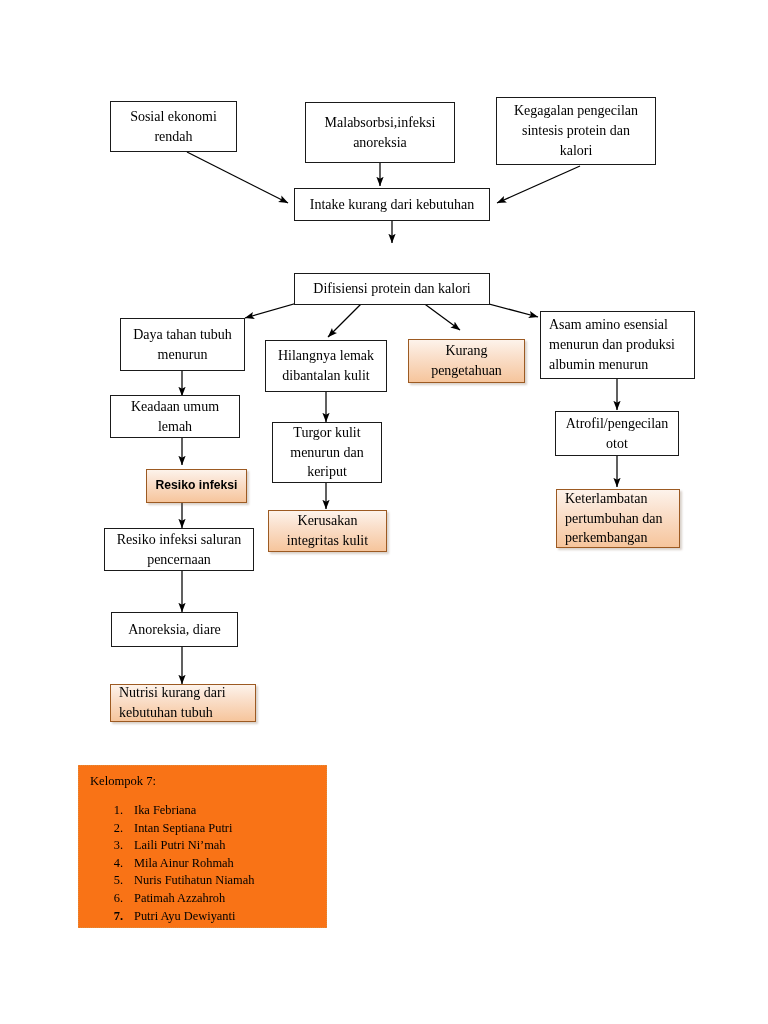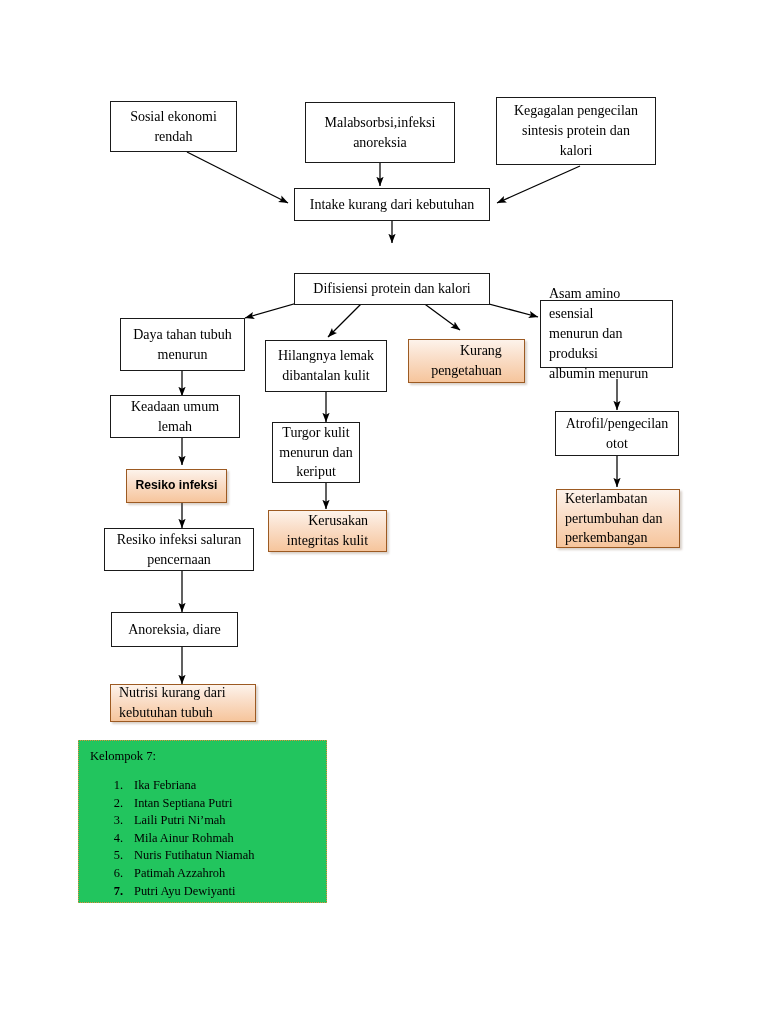--- a/index.html
+++ b/index.html
@@ -36,47 +36,47 @@
     padding: 2px 5px;
   }
   .node.plain {
     border: 1px solid #1a1a1a;
     background: #ffffff;
   }
   .node.peach {
     border: 1px solid #9c5a22;
     background: linear-gradient(to bottom, #fdf3eb 0%, #fae0cc 38%, #f6c59c 100%);
     box-shadow: 2px 2px 2px rgba(120,90,70,0.28);
-    text-align: right;
   }
   .node.peach.bold-sans {
     font-family: "Liberation Sans", "DejaVu Sans", sans-serif;
     font-weight: bold;
     font-size: 12.2px;
+    margin-left: 20px;
   }
   .node.align-left {
     justify-content: flex-start;
     text-align: left;
     padding-left: 8px;
   }
   .node-text {
     display: block;
     white-space: pre-line;
   }
 
   
   #group-box {
     position: absolute;
     left: 78px;
-    top: 740px;
+    top: 765px;
     width: 249px;
     height: 163px;
     box-sizing: border-box;
     border: 1.5px dotted #e08b3c;
-    background: #22c55e;
+    background: #f97316;
   }
   #group-title {
     position: absolute;
     left: 11px;
     top: 8px;
     font-size: 12.6px;
     color: #000000;
     white-space: nowrap;
   }
   #member-list {
@@ -177,32 +177,32 @@
   <div class="node plain" style="left:265px; top:340px; width:122px; height:52px;">
     <span class="node-text">Hilangnya lemak
 dibantalan kulit</span>
   </div>
 
   <div class="node peach" style="left:408px; top:339px; width:117px; height:44px;">
     <span class="node-text">Kurang
 pengetahuan</span>
   </div>
 
-  <div class="node plain align-left" style="left:540px; top:300px; width:133px; height:68px;">
+  <div class="node plain align-left" style="left:540px; top:311px; width:155px; height:68px;">
     <span class="node-text">Asam amino esensial
 menurun dan produksi
 albumin menurun</span>
   </div>
 
   <div class="node plain" style="left:110px; top:395px; width:130px; height:43px;">
     <span class="node-text">Keadaan umum
 lemah</span>
   </div>
 
-  <div class="node plain" style="left:272px; top:422px; width:88px; height:61px;">
+  <div class="node plain" style="left:272px; top:422px; width:110px; height:61px;">
     <span class="node-text">Turgor kulit
 menurun dan
 keriput</span>
   </div>
 
   <div class="node plain" style="left:555px; top:411px; width:124px; height:45px;">
     <span class="node-text">Atrofil/pengecilan
 otot</span>
   </div>
 

